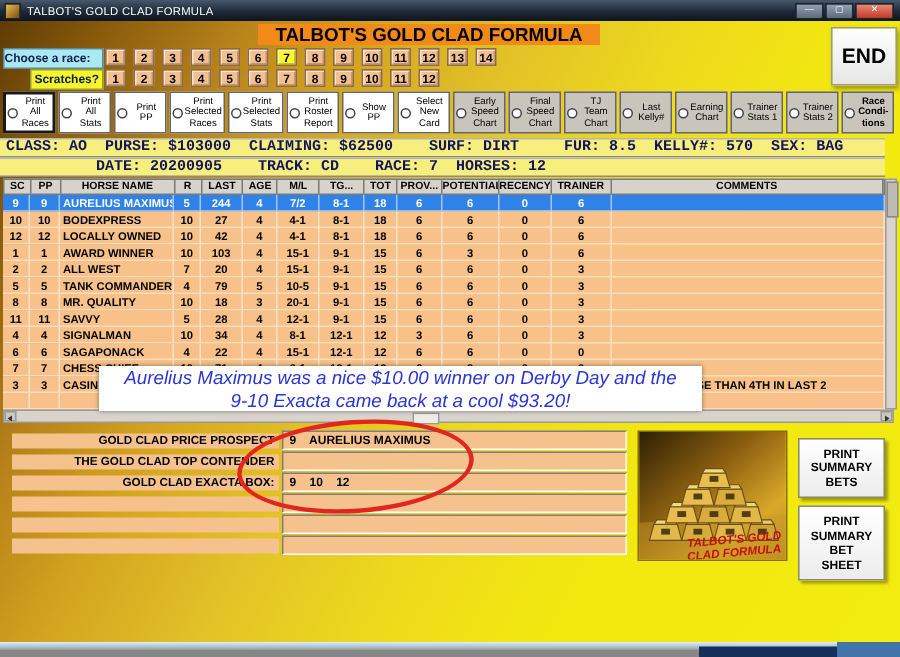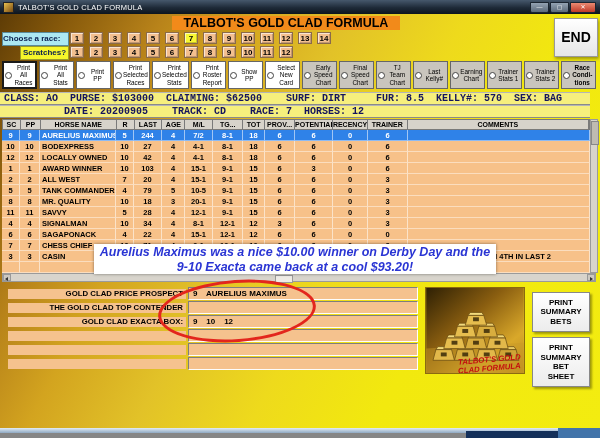--- a/index.html
+++ b/index.html
@@ -90,21 +90,21 @@
   .harrow{width:8px;height:7px;background:#ccc8c0;border:1px solid #999;box-sizing:border-box;position:relative;}
   .harrow.right{margin-left:auto;}
   .harrow::after{content:"";position:absolute;top:1.5px;border-style:solid;}
   .harrow.left::after{left:1px;border-width:2px 3px 2px 0;border-color:transparent #333 transparent transparent;}
   .harrow.right::after{left:2px;border-width:2px 0 2px 3px;border-color:transparent transparent transparent #333;}
   .hthumb{position:absolute;left:272px;top:1px;width:16px;height:6px;background:#efece6;border:1px solid #999;}
 
   
   .promo{position:absolute;left:66px;top:230px;width:402px;height:30px;background:#fff;
     box-shadow:0 0 3px rgba(0,0,0,.45);text-align:center;z-index:6;
-    color:#2a35d4;font-weight:bold;font-style:italic;font-size:12.5px;line-height:14.5px;padding-top:1px;box-sizing:border-box;margin-left:28px;}
+    color:#2a35d4;font-weight:normal;font-style:italic;font-size:12.5px;line-height:14.5px;padding-top:1px;box-sizing:border-box;}
 
   
   .sumlabels{position:absolute;left:8px;top:275px;display:flex;flex-direction:column;gap:4px;}
   .sumlabel{width:178px;height:10px;background:#f5c28e;font-size:7.8px;font-weight:bold;
     text-align:right;line-height:10px;padding-right:3px;box-sizing:border-box;color:#000;}
   .sumvalues{position:absolute;left:188px;top:273px;display:flex;flex-direction:column;gap:1px;}
   .sumfield{width:230px;height:13px;background:#f5c28e;border:1px solid;
     border-color:#7e7e7e #fdfdfd #fdfdfd #7e7e7e;box-sizing:border-box;
     font-size:8px;font-weight:bold;line-height:11px;padding-left:4px;white-space:pre;color:#000;}
   .redcircle{position:absolute;left:158px;top:266px;width:152px;height:56px;

